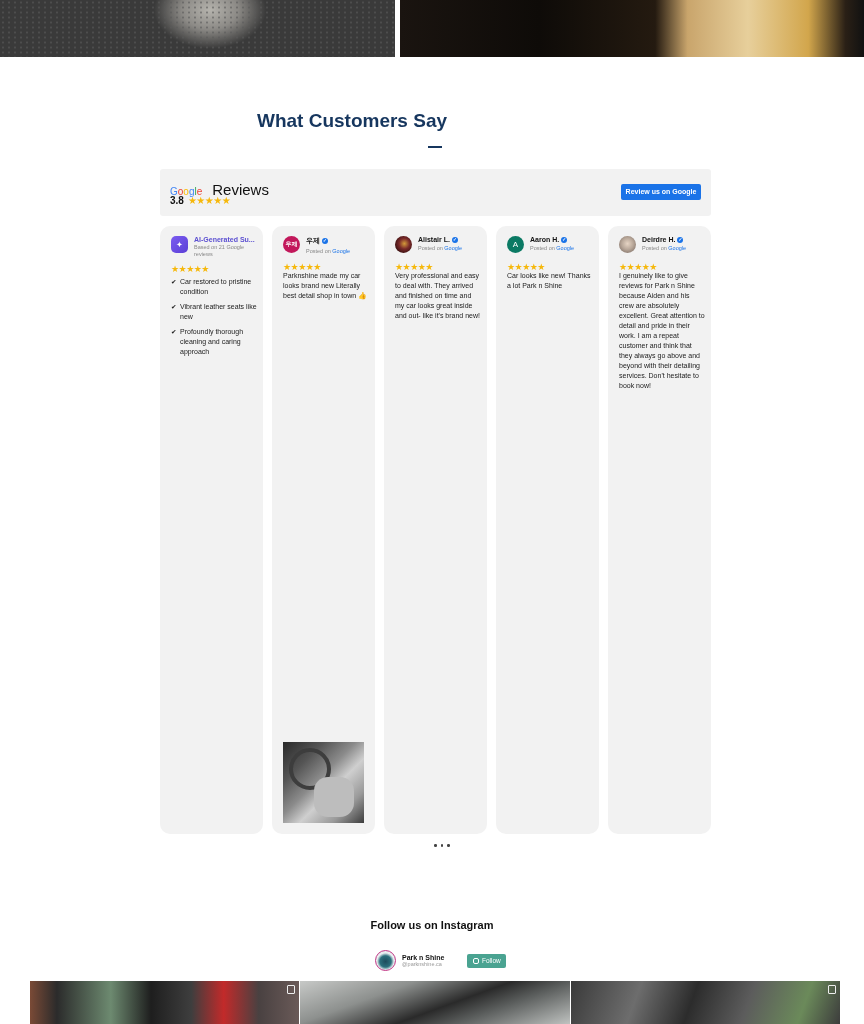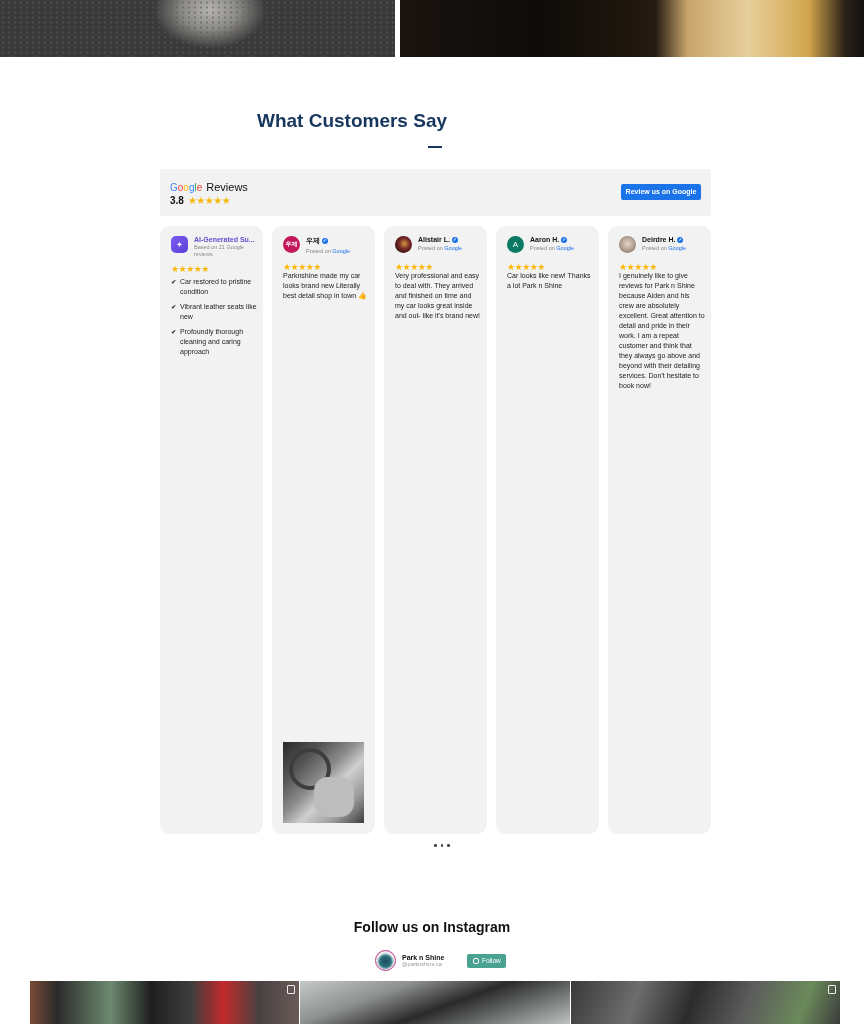--- a/index.html
+++ b/index.html
@@ -7,21 +7,21 @@
   .hero { position: absolute; top: 0; left: 0; width: 864px; height: 57px; }
   .hero-img { position: absolute; top: 0; height: 57px; }
   .hero-left { left: 0; width: 395px; background: radial-gradient(ellipse 80px 55px at 210px 10px, #b5b3ad 0%, #8c8a86 35%, #3a3a3a 70%), #3b3b3b; }
   .hero-left::after { content: ""; position: absolute; inset: 0; background-image: radial-gradient(#5a5a5a 1px, transparent 1.5px); background-size: 6px 5px; opacity: .6; }
   .hero-right { left: 400px; width: 464px; background: linear-gradient(90deg, #1a1410 0%, #0e0b08 30%, #241a10 55%, #c9a56c 62%, #e7cf9b 75%, #d2a64c 88%, #2a2016 96%, #111 100%); }
   .section-title { position: absolute; top: 110px; left: 0; width: 704px; text-align: center; font-size: 19px; font-weight: bold; color: #16365e; }
   .title-rule { position: absolute; top: 146px; left: 428px; width: 14px; height: 2px; background: #16365e; }
   .reviews-header { position: absolute; top: 169px; left: 160px; width: 551px; height: 47px; background: #f2f2f2; border-radius: 3px; }
   .gword { position: absolute; top: 12px; left: 10px; font-size: 10px; }
   .gword span { font-weight: normal; }
-  .reviews-label { font-weight: bold; color: #111; font-size: 11px; margin-left: 4px; }
+  .reviews-label { font-weight: bold; color: #111; font-size: 15px; margin-left: 10px; }
   .rating-row { position: absolute; top: 26px; left: 10px; display: flex; align-items: center; gap: 4px; }
   .rating-num { font-weight: bold; font-size: 10px; color: #111; }
   .stars { color: #f6b80b; font-size: 10px; letter-spacing: -0.5px; }
   .review-btn { position: absolute; top: 15px; right: 10px; width: 80px; height: 16px; background: #1a73e8; color: #fff; font-size: 7px; font-weight: bold; border: none; border-radius: 2px; text-align: center; line-height: 16px; }
   .cards { position: absolute; top: 226px; left: 160px; width: 551px; height: 608px; }
   .card { position: absolute; top: 0; width: 103px; height: 608px; background: #f2f2f2; border-radius: 10px; }
   .card-head { position: absolute; top: 10px; left: 11px; display: flex; gap: 6px; }
   .avatar { width: 17px; height: 17px; border-radius: 50%; flex-shrink: 0; display: flex; align-items: center; justify-content: center; color: #fff; font-size: 7px; font-weight: bold; }
   .name { font-size: 7px; font-weight: bold; color: #111; white-space: nowrap; overflow: hidden; text-overflow: ellipsis; max-width: 64px; display: flex; align-items: center; gap: 2px; }
   .verified { display: inline-block; width: 6px; height: 6px; border-radius: 50%; background: #1a73e8; color: #fff; font-size: 4.5px; line-height: 6px; text-align: center; }
@@ -32,21 +32,21 @@
   .ai-name { color: #5b4fd1; }
   .ai-sub { font-size: 5.5px; color: #888; line-height: 7px; margin-top: 1px; width: 55px; }
   .ai-list { position: absolute; top: 51px; left: 11px; width: 86px; list-style: none; }
   .ai-list li { position: relative; padding-left: 9px; font-size: 7px; line-height: 10px; color: #222; margin-bottom: 5px; }
   .ai-list li::before { content: "\2714"; position: absolute; left: 0; top: 0; font-size: 6.5px; color: #222; }
   .review-photo { position: absolute; top: 516px; left: 11px; width: 81px; height: 81px; background: linear-gradient(135deg, #2a2a2a 0%, #555 25%, #8b8b8b 45%, #cfcfcf 60%, #9a9a9a 80%, #3c3c3c 100%); }
   .review-photo::before { content: ""; position: absolute; top: 6px; left: 6px; width: 34px; height: 34px; border-radius: 50%; border: 4px solid #3d3d3d; }
   .review-photo::after { content: ""; position: absolute; bottom: 6px; right: 10px; width: 40px; height: 40px; border-radius: 14px; background: #bdbdbd; }
   .dots { position: absolute; top: 844px; left: 434px; display: flex; gap: 4px; }
   .dot { width: 2.5px; height: 2.5px; border-radius: 50%; background: #444; }
-  .ig-title { position: absolute; top: 919px; left: 0; width: 864px; text-align: center; font-size: 14px; font-weight: bold; color: #111; }
+  .ig-title { position: absolute; top: 919px; left: 0; width: 864px; text-align: center; font-size: 11px; font-weight: bold; color: #111; }
   .ig-profile { position: absolute; top: 950px; left: 375px; display: flex; align-items: center; gap: 6px; }
   .ig-avatar { width: 21px; height: 21px; border-radius: 50%; border: 1.5px solid #c13584; background: radial-gradient(circle at 50% 55%, #1d4c5c 0%, #2b6f7c 40%, #e8eef0 60%); }
   .ig-name { font-size: 7px; font-weight: bold; color: #111; }
   .ig-handle { font-size: 5.5px; color: #999; }
   .ig-follow { margin-left: 17px; width: 39px; height: 14px; background: #4aa391; color: #fff; font-size: 6.5px; border-radius: 2px; display: flex; align-items: center; justify-content: center; gap: 3px; border: none; }
   .ig-follow .cam { width: 6px; height: 6px; border: 1px solid #fff; border-radius: 2px; display: inline-block; }
   .ig-grid { position: absolute; top: 981px; left: 30px; width: 810px; height: 43px; display: flex; gap: 1px; }
   .ig-tile { position: relative; flex: 1; height: 43px; }
   .tile-1 { background: linear-gradient(90deg, #7a4a36 0%, #2b2b2b 10%, #6d8a70 30%, #1e1e1e 45%, #3e3e3e 60%, #c22a2a 72%, #494141 85%, #6a5a58 100%); }
   .tile-2 { background: linear-gradient(160deg, #c7c9c7 0%, #8d908e 30%, #2a2a2a 55%, #5a5d5c 70%, #bfc2c0 100%); }

